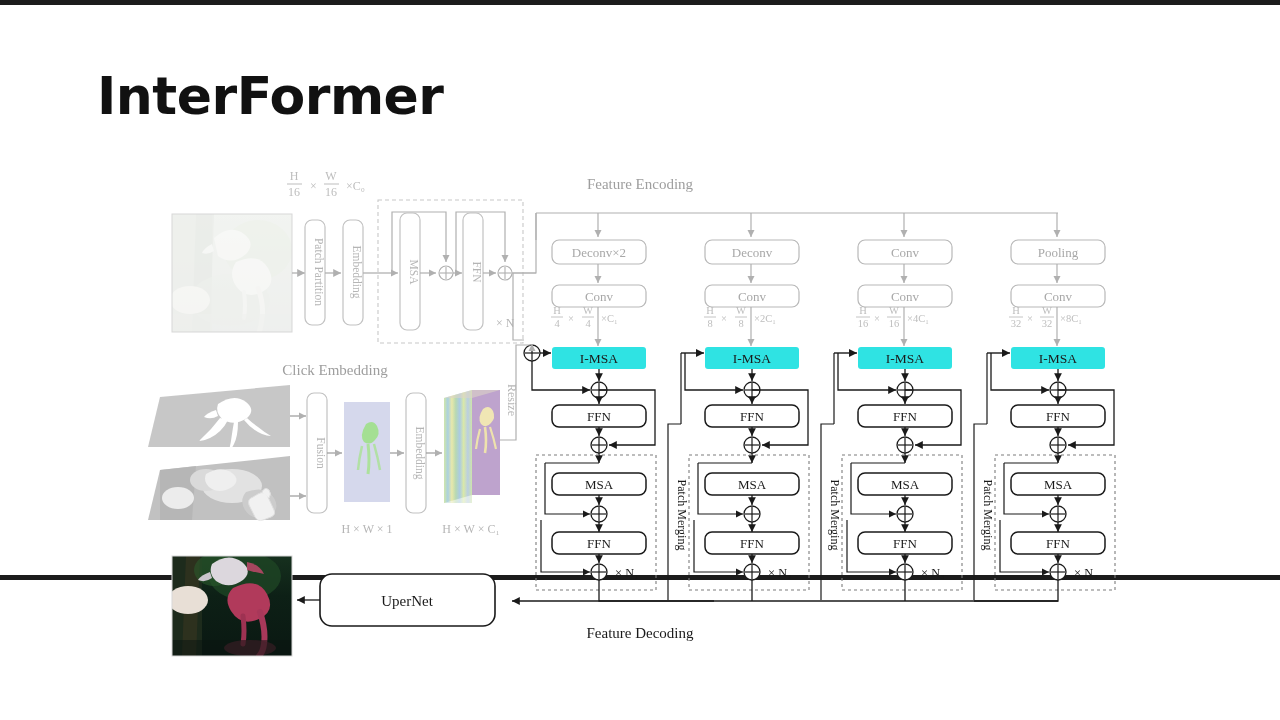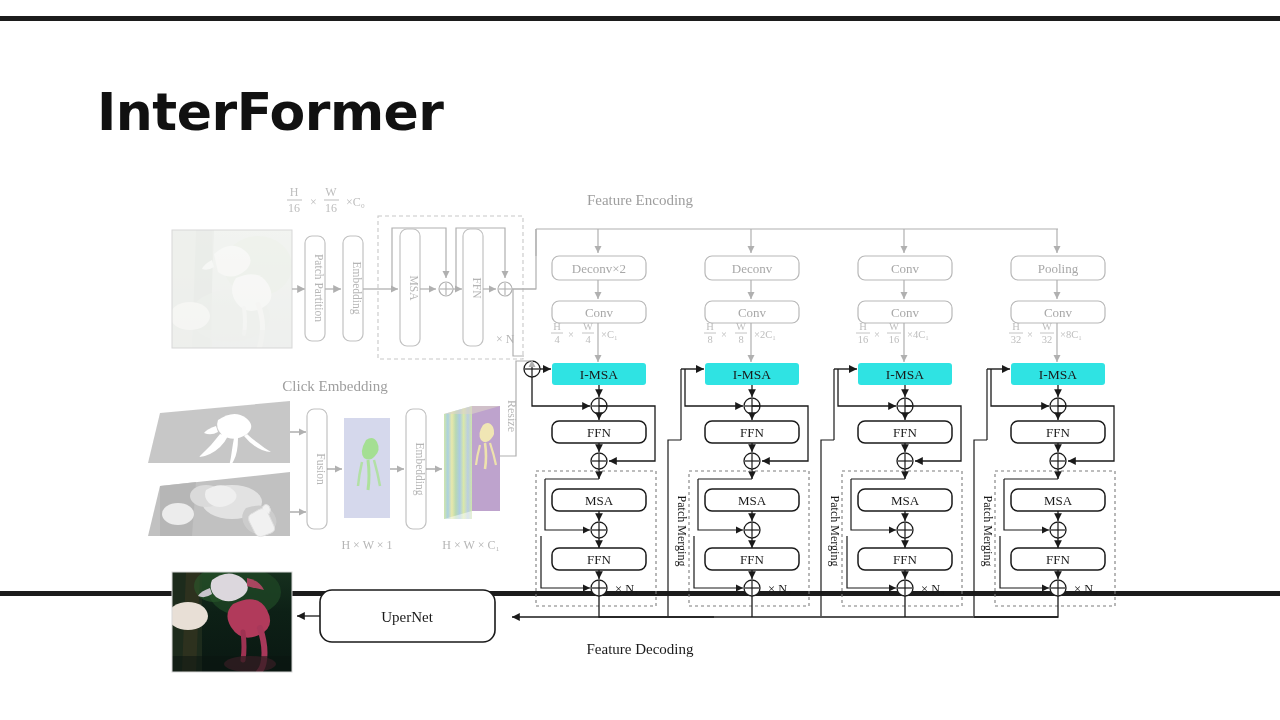--- a/index.html
+++ b/index.html
@@ -1,21 +1,21 @@
 <!DOCTYPE html>
 <html><head>
 <meta charset="utf-8">
 <title>InterFormer</title>
 <style>
   html,body{margin:0;padding:0;}
   body{
     width:1280px;height:720px;background:#ffffff;overflow:hidden;position:relative;
     font-family:"Liberation Sans",sans-serif;
   }
-  #stage{position:absolute;left:0;top:16px;width:1280px;height:580px;}
+  #stage{position:absolute;left:0;top:0;width:1280px;height:580px;}
 
   .bar{position:absolute;left:0;width:1280px;background:#1c1c1c;}
   .bar.top{top:0;height:5px;}
   .bar.bottom{bottom:0;height:5px;}
 
   #slide-title{
     position:absolute;left:97px;top:70px;
     font-family:"DejaVu Sans",sans-serif;
     font-size:52px;font-weight:700;color:#111;letter-spacing:-0.5px;
     line-height:1;

